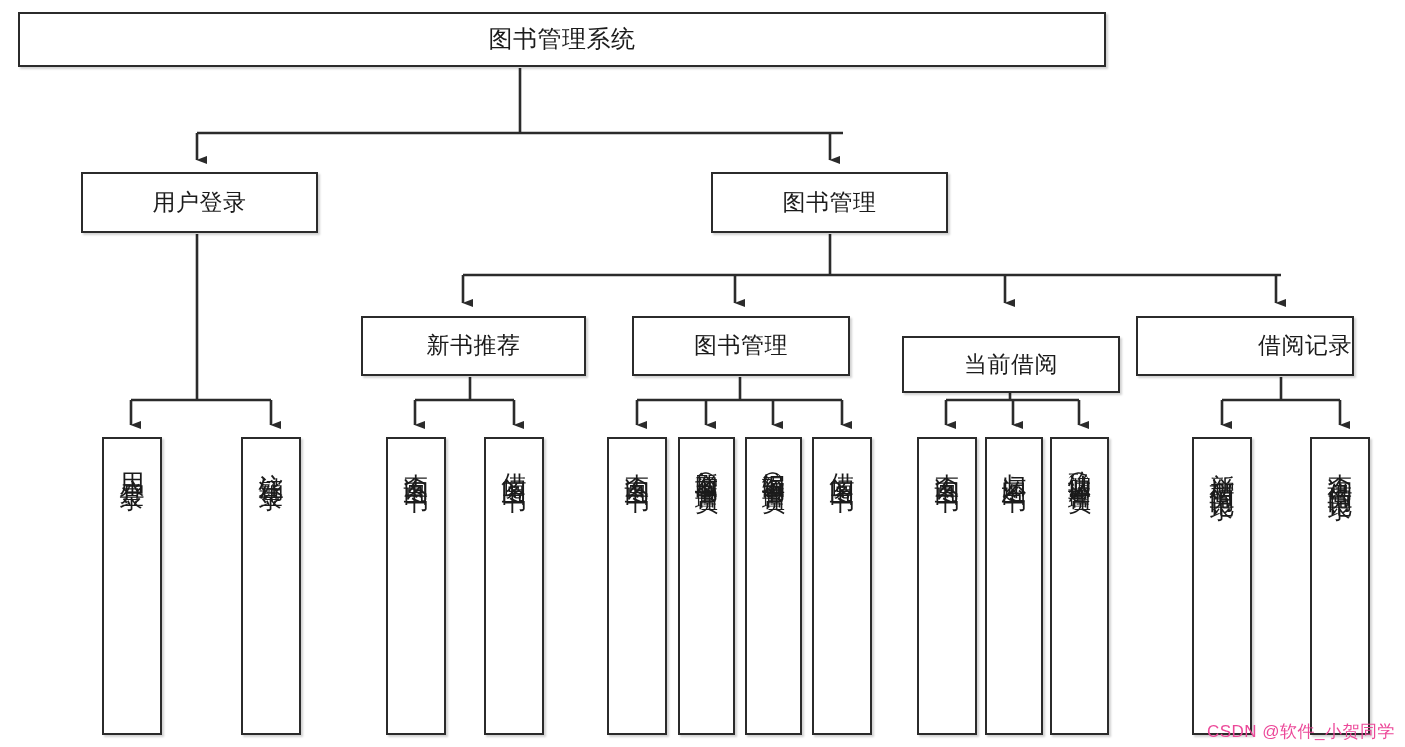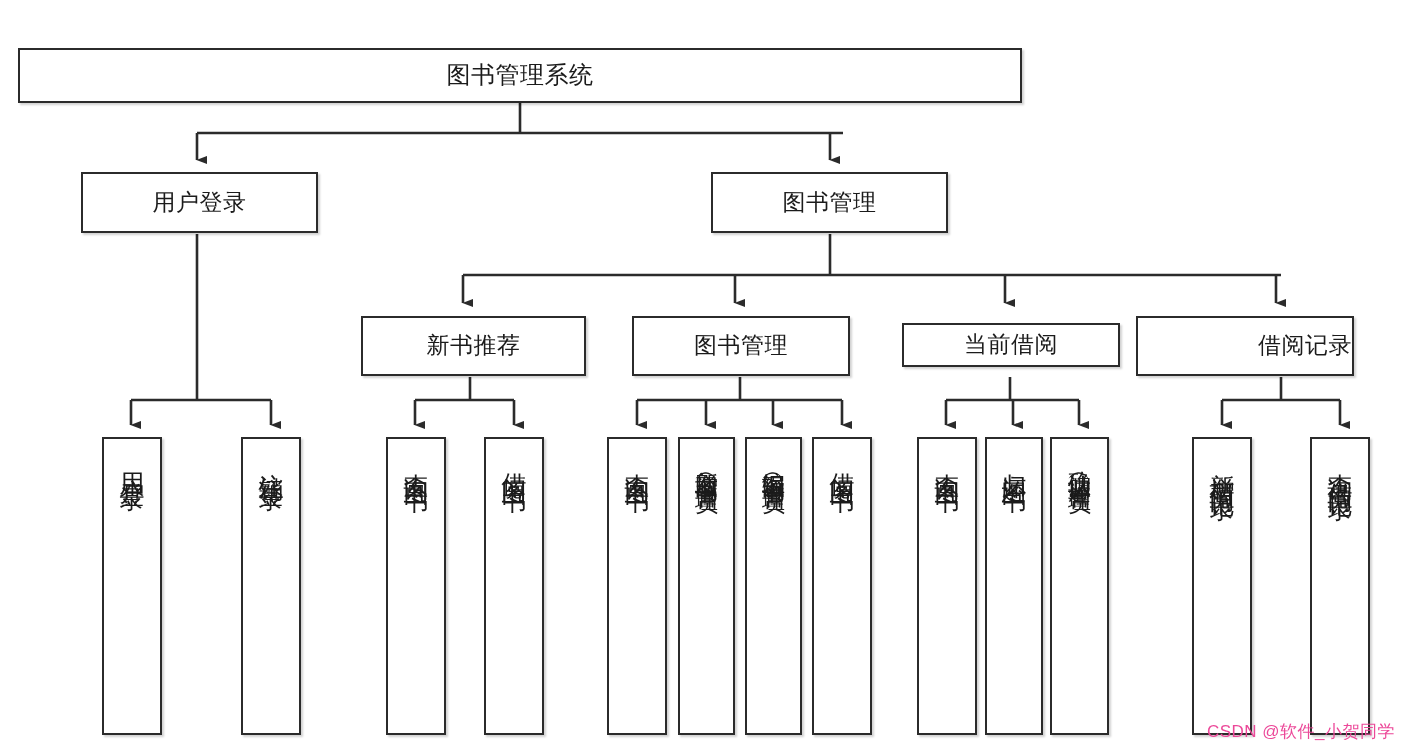--- a/index.html
+++ b/index.html
@@ -132,41 +132,41 @@
       <path d="M 1013,400 L 1013,425" marker-end="url(#arrowhead)"></path>
       <path d="M 1079,400 L 1079,425" marker-end="url(#arrowhead)"></path>
 
       <path d="M 1281,377 L 1281,400"></path>
       <path d="M 1222,400 L 1340,400"></path>
       <path d="M 1222,400 L 1222,425" marker-end="url(#arrowhead)"></path>
       <path d="M 1340,400 L 1340,425" marker-end="url(#arrowhead)"></path>
     </g>
   </svg>
 
-  <div class="node-box node-h node-root" style="left:18px; top:12px; width:1004px; height:55px;margin-top:36px;">
+  <div class="node-box node-h node-root" style="left:18px; top:12px; width:1088px; height:55px;">
     <span class="node-label">图书管理系统</span>
   </div>
 
   <div class="node-box node-h" style="left:81px; top:172px; width:237px; height:61px;">
     <span class="node-label">用户登录</span>
   </div>
 
   <div class="node-box node-h" style="left:711px; top:172px; width:237px; height:61px;">
     <span class="node-label">图书管理</span>
   </div>
 
   <div class="node-box node-h" style="left:361px; top:316px; width:225px; height:60px;">
     <span class="node-label">新书推荐</span>
   </div>
 
   <div class="node-box node-h" style="left:632px; top:316px; width:218px; height:60px;">
     <span class="node-label">图书管理</span>
   </div>
 
-  <div class="node-box node-h" style="left:902px; top:323px; width:218px; height:44px;">
+  <div class="node-box node-h" style="left:902px; top:336px; width:218px; height:57px;">
     <span class="node-label">当前借阅</span>
   </div>
 
   <div class="node-box node-h" style="left:1136px; top:316px; width:218px; height:60px;justify-content:flex-end;">
     <span class="node-label">借阅记录</span>
   </div>
 
   <div class="node-box node-v" style="left:102px; top:437px; width:60px; height:298px;">
     <span class="node-label">用户登录</span>
   </div>

